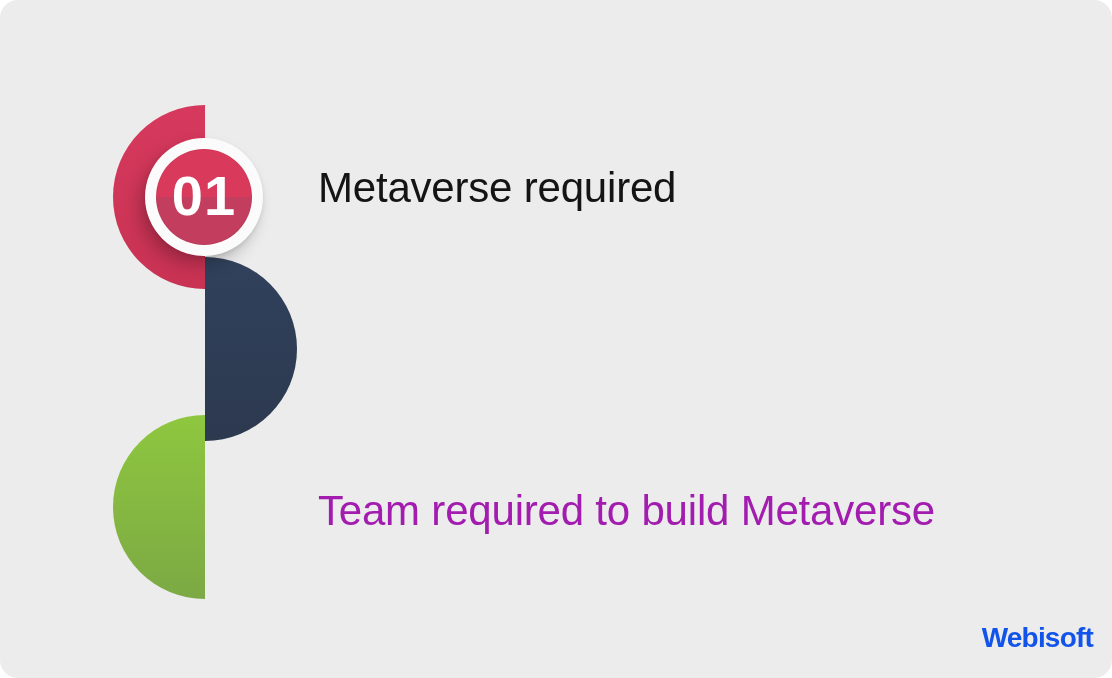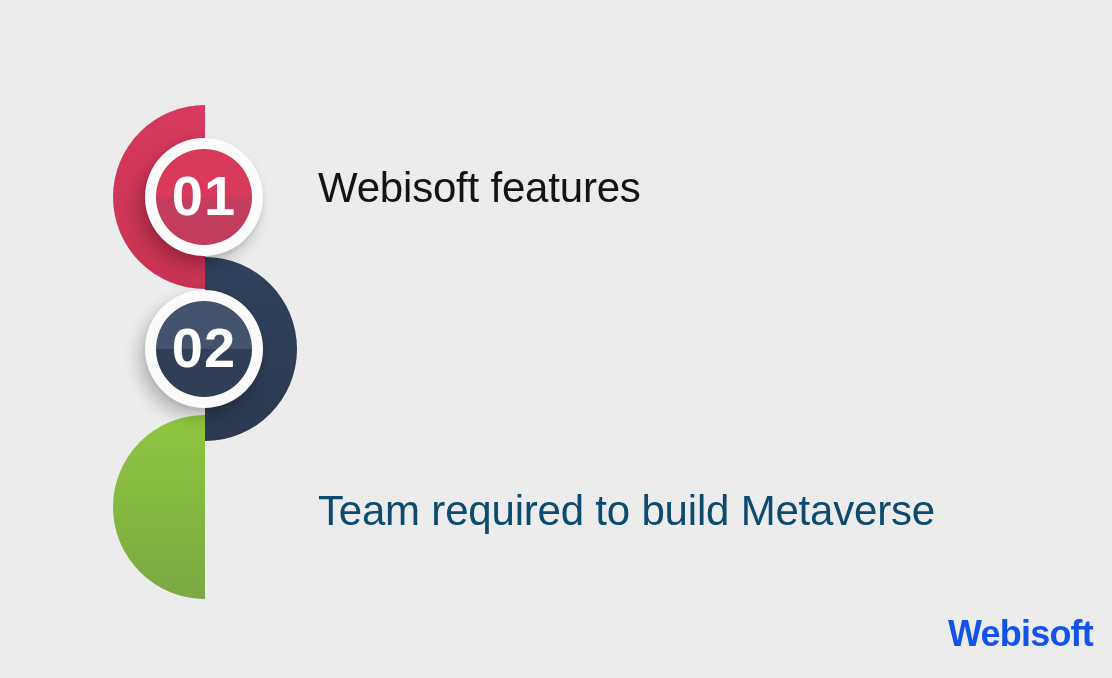--- a/index.html
+++ b/index.html
@@ -65,45 +65,40 @@
     white-space:nowrap;
   }
   .label.pos-0{top:188px;}
   .label.pos-1{top:350px;}
   .label.pos-2{top:511px;}
 
   
   .logo{
     position:absolute;
     right:19px;bottom:26px;
-    font-size:36px;
+    font-size:28px;
     font-weight:700;
     letter-spacing:-0.8px;
     line-height:1;
   }
 </style>
 </head>
 <body>
 
-<div class="canvas" style="background: rgb(236, 236, 236);">
+<div class="canvas" style="background: rgb(236, 236, 236); border-radius: 18px;">
   <div class="diagram">
 
     <div class="arc keep-left pos-0" style="--arc-top: #d6395d; --arc-bottom: #c83253; --c-top: #d93a5b; --c-bottom: #c33e5e;"></div>
     <div class="arc keep-right pos-1" style="--arc-top: #31415c; --arc-bottom: #2c394f; --c-top: #45536e; --c-bottom: #313f56;"></div>
     <div class="arc keep-left pos-2" style="--arc-top: #8ec73f; --arc-bottom: #7ca944; --c-top: #7bcb38; --c-bottom: #8abb4b;"></div>
 
     <div class="badge pos-0" style="--arc-top: #d6395d; --arc-bottom: #c83253; --c-top: #d93a5b; --c-bottom: #c33e5e;">
       <div class="badge-inner">
         <span class="badge-number" style="color: rgb(255, 255, 255);">01</span>
       </div>
     </div>
-    <div class="badge pos-1" style="--arc-top: #31415c; --arc-bottom: #2c394f; --c-top: #45536e; --c-bottom: #313f56;">
-      <div class="badge-inner">
-        <span class="badge-number" style="color: rgb(255, 255, 255);">02</span>
-      </div>
-    </div>
 
-    <div class="label pos-0" style="color: rgb(20, 20, 20);">Webisoft features</div>
-    <div class="label pos-2" style="color: #0c4a6e;">Team required to build Metaverse</div>
+    <div class="label pos-0" style="color: rgb(20, 20, 20);">Metaverse required</div>
+    <div class="label pos-2" style="color: #a21caf;">Team required to build Metaverse</div>
   </div>
 
   <div class="logo" style="color: rgb(18, 84, 234);">Webisoft</div>
 </div>
 
 </body></html>

